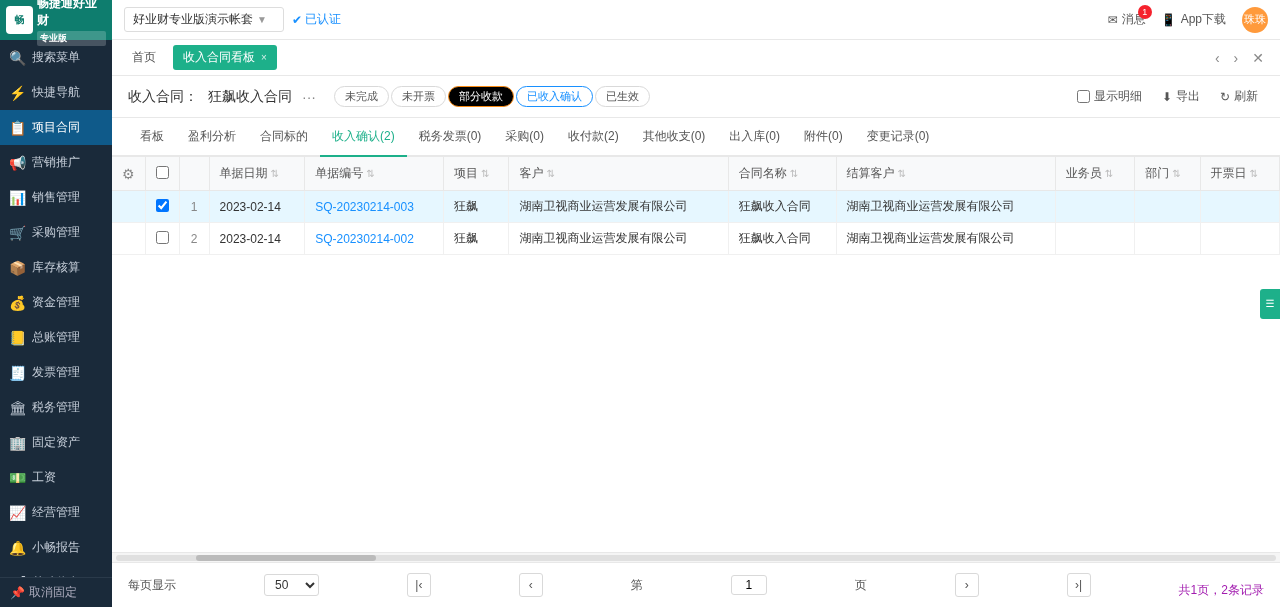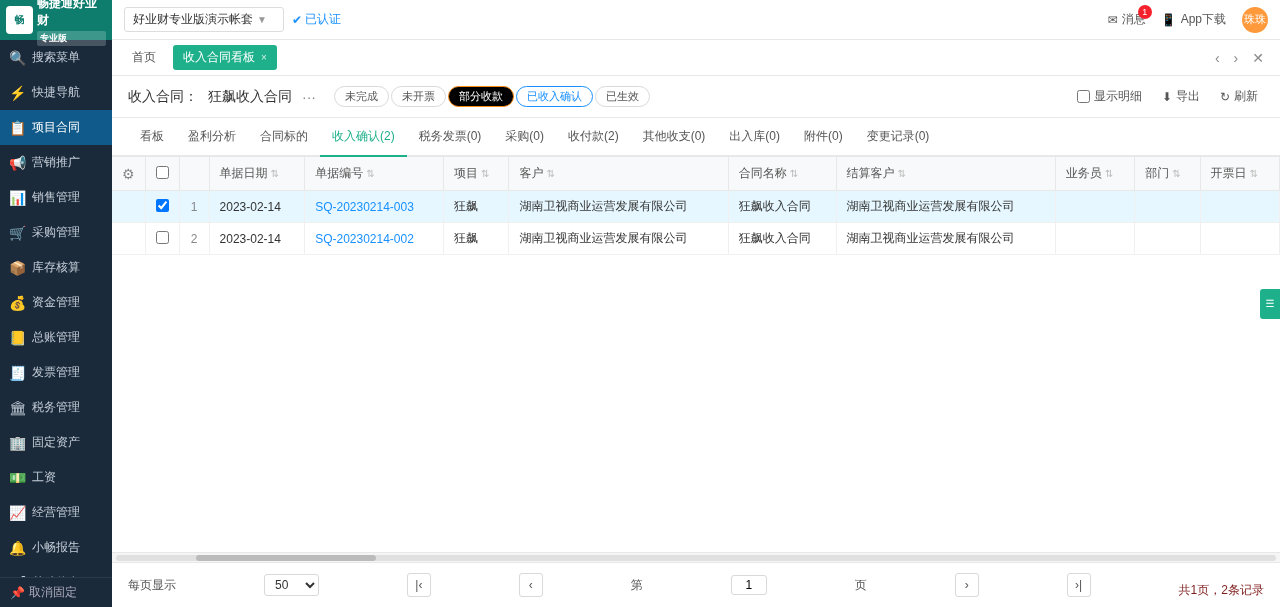--- a/index.html
+++ b/index.html
@@ -79,21 +79,21 @@
     .table-footer { background: #fffbe6; border-top: 1px solid #f0e8c0; padding: 6px 16px; display: flex; align-items: center; flex-shrink: 0; }
     .footer-total { color: #555; font-size: 12px; font-weight: 500; }
 
     
     .pagination { background: white; padding: 8px 16px; display: flex; align-items: center; justify-content: space-between; gap: 8px; border-top: 1px solid #e8e8e8; flex-shrink: 0; }
     .page-size-label { color: #555; }
     .page-size-select { border: 1px solid #d9d9d9; padding: 2px 6px; border-radius: 3px; color: #333; background: white; cursor: pointer; }
     .page-nav-btn { width: 24px; height: 24px; border: 1px solid #d9d9d9; border-radius: 3px; display: flex; align-items: center; justify-content: center; cursor: pointer; color: #555; background: white; font-size: 12px; }
     .page-num { color: #555; }
     .page-input { width: 36px; border: 1px solid #d9d9d9; padding: 2px 4px; text-align: center; border-radius: 3px; }
-    .page-total { color: #7f1d1d; margin-top: 11px; }
+    .page-total { color: #a21caf; margin-top: 11px; }
 
     .scrollbar-area { height: 10px; background: #f5f5f5; border-top: 1px solid #e8e8e8; display: flex; align-items: center; padding: 0 4px; }
     .scrollbar-track { flex: 1; height: 6px; background: #e0e0e0; border-radius: 3px; position: relative; }
     .scrollbar-thumb { width: 180px; height: 6px; background: #bbb; border-radius: 3px; position: absolute; left: 80px; }
   </style>
 </head>
 <body>
 
 <div class="sidebar">
   <div class="sidebar-logo">

